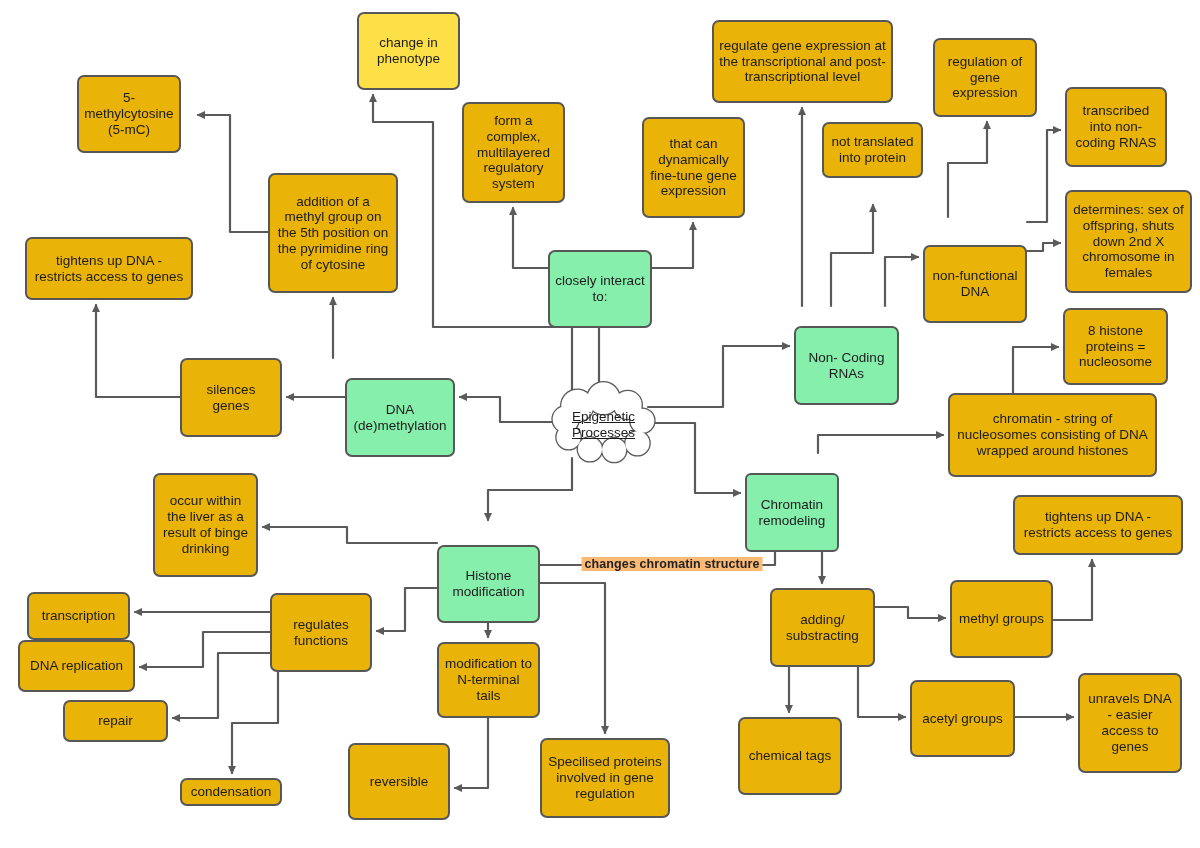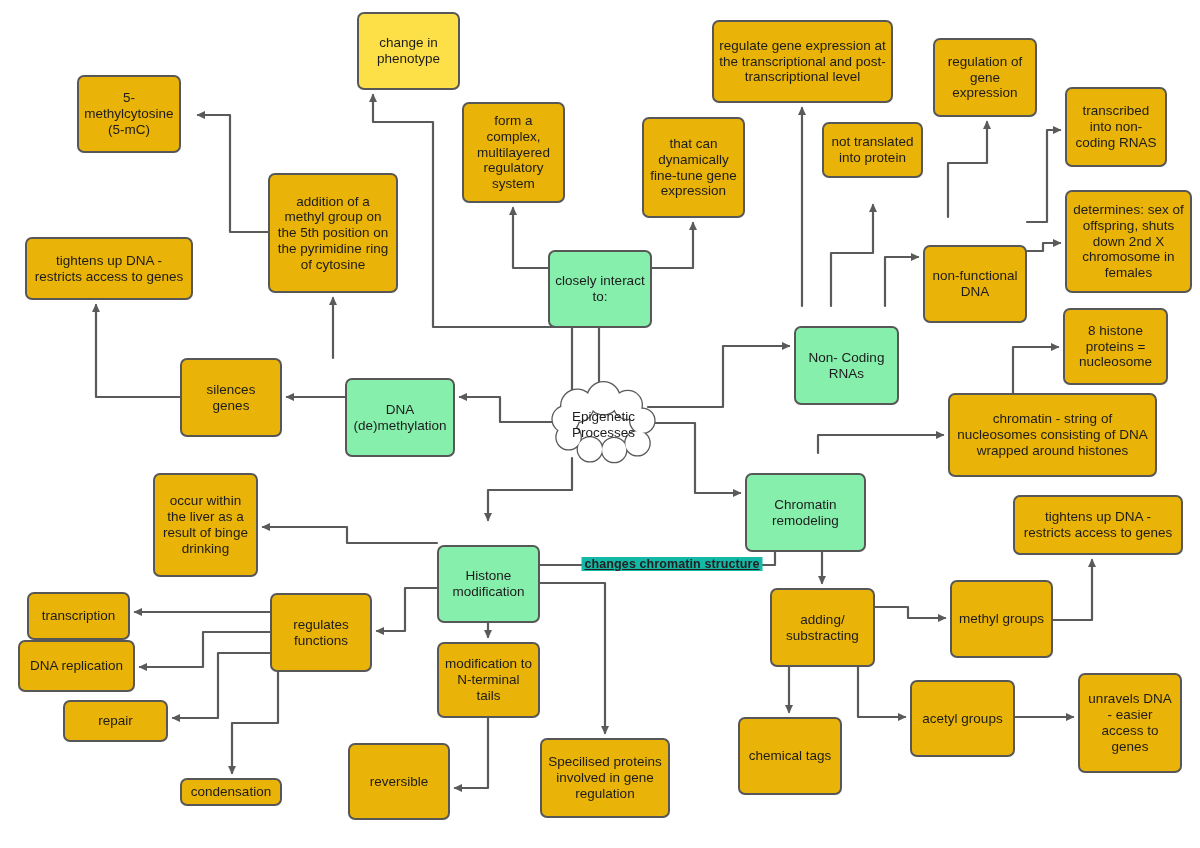--- a/index.html
+++ b/index.html
@@ -16,22 +16,22 @@
     background:#eab308;display:flex;align-items:center;justify-content:center;text-align:center;
     padding:3px 5px;color:#1c1c1c;font-size:13.5px;line-height:1.17;
   }
   .node.blue{background:#86efac;margin-top:20px;}
   .node.orange{background:#fde047;margin-left:37px;}
   .cloud-label{
     position:absolute;display:flex;align-items:center;justify-content:center;text-align:center;
     color:#1c1c1c;font-size:13.5px;line-height:1.17;background:transparent;border:none;
   }
   .edge-label{
-    position:absolute;transform:translate(-50%,-50%);background:#14b8a6;color:#222;
-    font-size:12.5px;font-weight:bold;white-space:nowrap;padding:0 3px;letter-spacing:.1px;text-decoration:underline;
+    position:absolute;transform:translate(-50%,-50%);background:#fdba74;color:#222;
+    font-size:12.5px;font-weight:bold;white-space:nowrap;padding:0 3px;letter-spacing:.1px;
   }
 </style>
 </head>
 <body>
 
 <div class="canvas">
   <svg id="edge-layer" viewBox="0 0 1200 848">
     <defs>
       <marker id="arrow" markerWidth="9" markerHeight="9" refX="7" refY="4" orient="auto" markerUnits="userSpaceOnUse">
         <path d="M0,0 L8.5,4 L0,8 Z" fill="#5a5a5a"></path>
@@ -144,21 +144,21 @@
       </div>
       <div class="node " style="left: 180px; top: 358px; width: 102px; height: 79px;">
         <span>silences genes</span>
       </div>
       <div class="node blue" style="left: 345px; top: 358px; width: 110px; height: 79px;">
         <span>DNA (de)methylation</span>
       </div>
       <div class="node " style="left: 948px; top: 393px; width: 209px; height: 84px; text-align: center;">
         <span>chromatin - string of nucleosomes consisting of DNA wrapped around histones</span>
       </div>
-      <div class="node blue" style="left: 745px; top: 453px; width: 121px; height: 79px;">
+      <div class="node blue" style="left: 745px; top: 453px; width: 94px; height: 79px; border-radius: 6px;">
         <span>Chromatin remodeling</span>
       </div>
       <div class="node " style="left: 153px; top: 473px; width: 105px; height: 104px;">
         <span>occur within the liver as a result of binge drinking</span>
       </div>
       <div class="node " style="left: 1013px; top: 495px; width: 170px; height: 60px;">
         <span>tightens up DNA - restricts access to genes</span>
       </div>
       <div class="node blue" style="left: 437px; top: 525px; width: 103px; height: 78px;">
         <span>Histone modification</span>
@@ -195,18 +195,18 @@
       </div>
       <div class="node " style="left: 180px; top: 778px; width: 102px; height: 28px;">
         <span>condensation</span>
       </div>
       <div class="node " style="left: 348px; top: 743px; width: 102px; height: 77px;">
         <span>reversible</span>
       </div>
       <div class="node " style="left: 540px; top: 738px; width: 130px; height: 80px;">
         <span>Specilised proteins involved in gene regulation</span>
       </div>
-      <div class="cloud-label" style="left: 555px; top: 387px; width: 97px; height: 75px;">Epigenetic Processes</div>
+      <div class="cloud-label" style="left: 555px; top: 387px; width: 97px; height: 75px; text-decoration: underline;">Epigenetic Processes</div>
     </div>
   <div id="label-layer">
       <div class="edge-label" style="left: 672px; top: 564px;">changes chromatin structure</div>
     </div>
 </div>
 
 </body></html>

